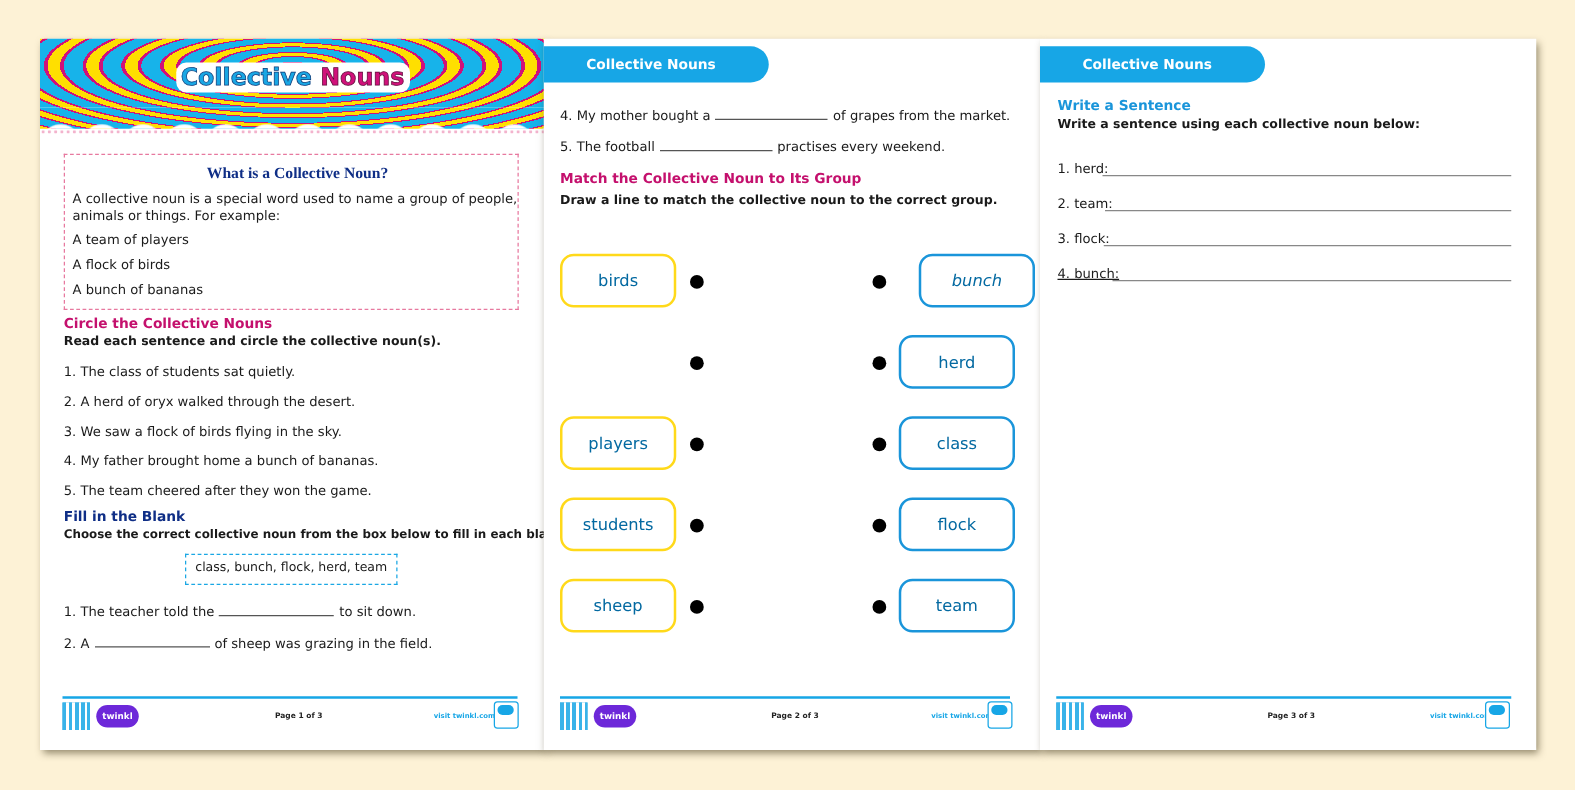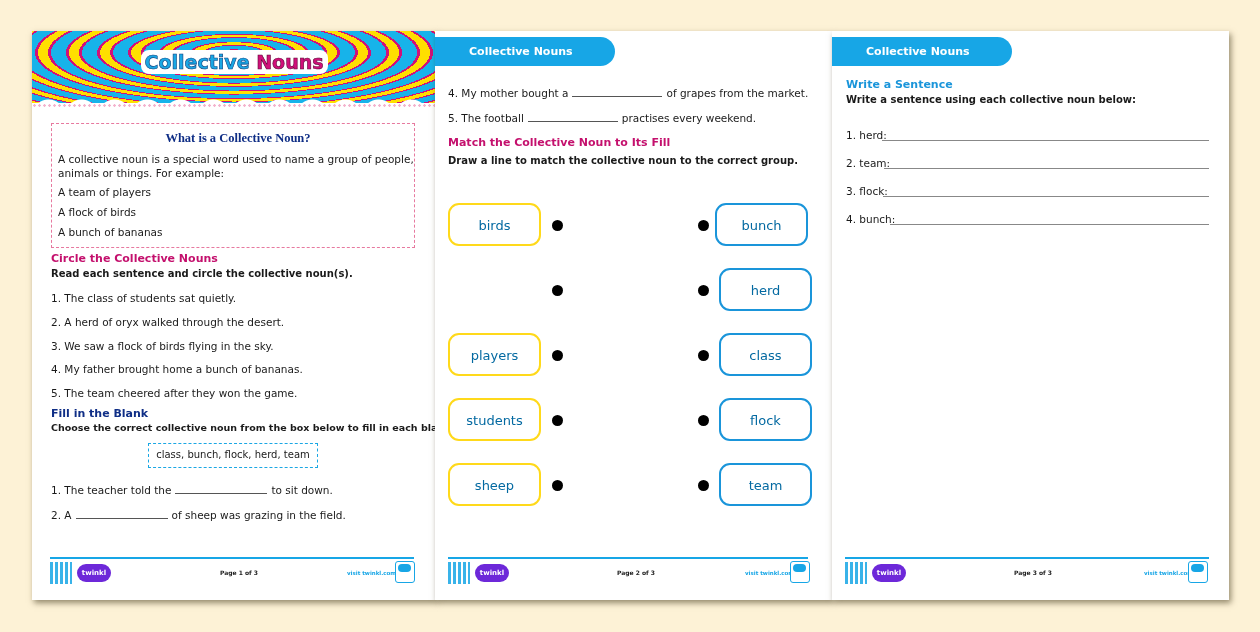--- a/index.html
+++ b/index.html
@@ -160,41 +160,41 @@
 <div class="page" id="page2">
   <div class="tab-header">Collective Nouns</div>
 
   <div class="abs body-text" style="left:13px;top:56px;">
     <span>4. My mother bought a</span><span class="blank" style="width:90px;"></span><span>of grapes from the market.</span>
   </div>
   <div class="abs body-text" style="left:13px;top:81px;">
     <span>5. The football</span><span class="blank" style="width:90px;"></span><span>practises every weekend.</span>
   </div>
 
-  <div class="abs h-pink" style="left:13px;top:105px;">Match the Collective Noun to Its Fill</div>
+  <div class="abs h-pink" style="left:13px;top:105px;">Match the Collective Noun to Its Group</div>
   <div class="abs body-text bold" style="left:13px;top:124px;font-size:10px;">Draw a line to match the collective noun to the correct group.</div>
 
   <div class="match-box match-left" style="left:13px;top:172px;">birds</div>
   <div class="match-box match-left" style="left:13px;top:302px;">players</div>
   <div class="match-box match-left" style="left:13px;top:432px;">sheep</div>
   <div class="match-box match-left" style="left:13px;top:367px;">students</div>
 
   <div class="dot" style="left:117px;top:189px;"></div>
   <div class="dot" style="left:117px;top:254px;"></div>
   <div class="dot" style="left:117px;top:319px;"></div>
   <div class="dot" style="left:117px;top:384px;"></div>
   <div class="dot" style="left:117px;top:449px;"></div>
 
   <div class="dot" style="left:263px;top:189px;"></div>
   <div class="dot" style="left:263px;top:254px;"></div>
   <div class="dot" style="left:263px;top:319px;"></div>
   <div class="dot" style="left:263px;top:384px;"></div>
   <div class="dot" style="left:263px;top:449px;"></div>
 
-  <div class="match-box match-right" style="left:280px;top:172px;">bunch</div>
+  <div class="match-box match-right" style="left:300px;top:172px;font-style:italic;">bunch</div>
   <div class="match-box match-right" style="left:284px;top:237px;">herd</div>
   <div class="match-box match-right" style="left:284px;top:302px;">class</div>
   <div class="match-box match-right" style="left:284px;top:367px;">flock</div>
   <div class="match-box match-right" style="left:284px;top:432px;">team</div>
 
   <div class="footer-rule" style="top:526px;width:360px;left:13px;"></div>
   <div class="qr" style="left:13px;top:531px;"></div>
   <div class="cloud" style="left:40px;top:533px;">twinkl</div>
   <div class="page-num" style="left:182px;top:538px;">Page 2 of 3</div>
   <div class="visit" style="left:310px;top:539px;">visit twinkl.com</div>
@@ -206,21 +206,21 @@
 
   <div class="abs h-blue" style="left:14px;top:47px;">Write a Sentence</div>
   <div class="abs body-text bold" style="left:14px;top:63px;font-size:10px;">Write a sentence using each collective noun below:</div>
 
   <div class="abs body-text" style="left:14px;top:98px;">1.  herd:</div>
   <div class="line-write" style="left:50px;top:109px;width:327px;"></div>
   <div class="abs body-text" style="left:14px;top:126px;">2. team:</div>
   <div class="line-write" style="left:52px;top:137px;width:325px;"></div>
   <div class="abs body-text" style="left:14px;top:154px;">3. flock:</div>
   <div class="line-write" style="left:51px;top:165px;width:326px;"></div>
-  <div class="abs body-text" style="left:14px;top:182px;">4. bunch:</div>
+  <div class="abs body-text" style="left:14px;top:182px;text-decoration:underline;">4. bunch:</div>
   <div class="line-write" style="left:58px;top:193px;width:319px;"></div>
 
   <div class="footer-rule" style="top:526px;width:364px;left:13px;"></div>
   <div class="qr" style="left:13px;top:531px;"></div>
   <div class="cloud" style="left:40px;top:533px;">twinkl</div>
   <div class="page-num" style="left:182px;top:538px;">Page 3 of 3</div>
   <div class="visit" style="left:312px;top:539px;">visit twinkl.com</div>
   <div class="badge" style="left:356px;top:530px;"></div>
 </div>
 

